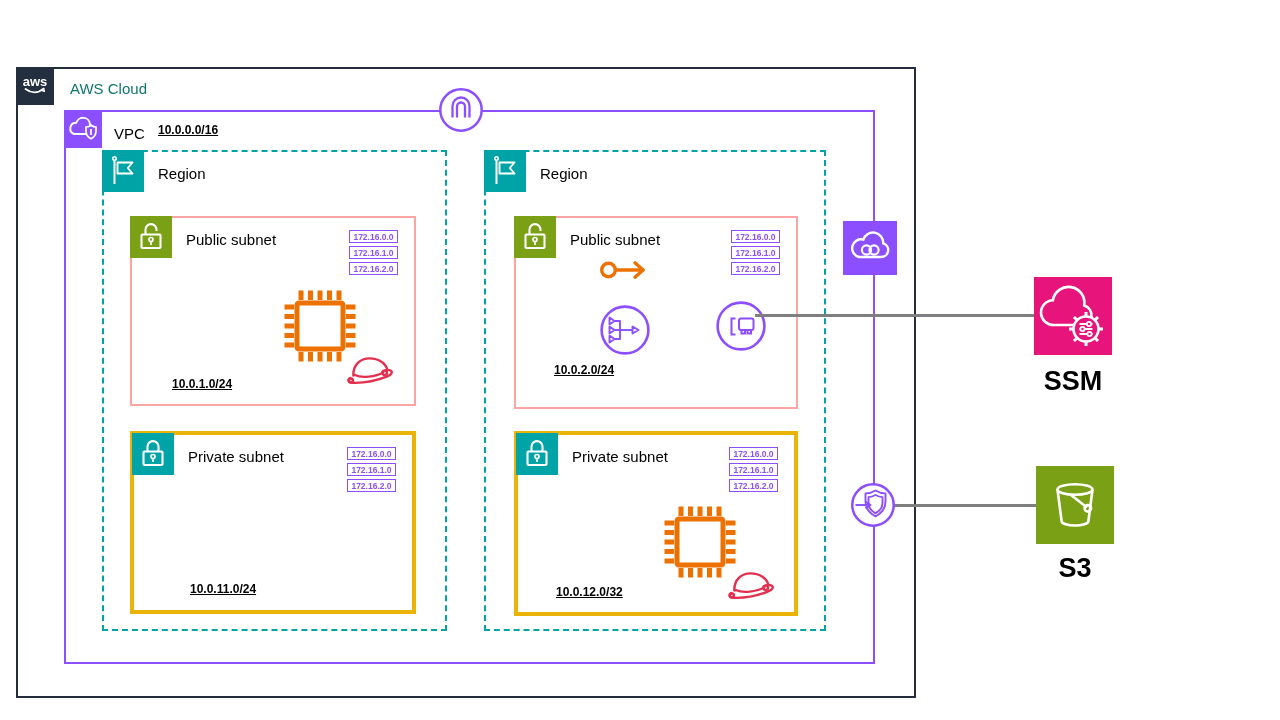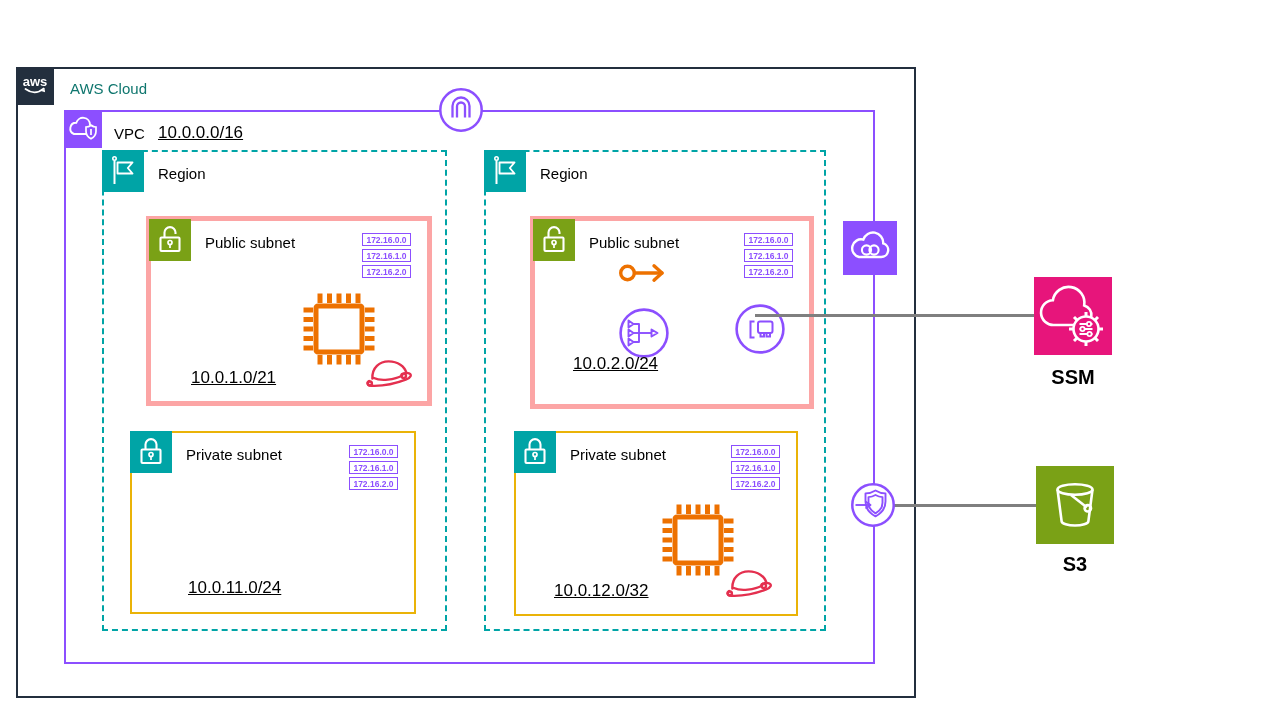--- a/index.html
+++ b/index.html
@@ -4,36 +4,36 @@
 <style>
   html,body{margin:0;padding:0;}
   body{
     width:1280px;height:720px;position:relative;overflow:hidden;background:#ffffff;
     font-family:"Liberation Sans",sans-serif;color:#000;
   }
   .box{position:absolute;box-sizing:border-box;}
   .aws-cloud{border:2px solid #232f3e;}
   .vpc{border:2px solid #8C4FFF;}
   .region{border:2px dashed #00A4A6;}
-  .subnet-public{border:5px solid #fca5a5;margin-left:16px;}
-  .subnet-private{border:2px solid #eab308;}
+  .subnet-public{border:2px solid #fca5a5;}
+  .subnet-private{border:4px solid #eab308;}
   .corner-sq{position:absolute;left:-2px;top:-2px;width:42px;height:42px;display:flex;align-items:center;justify-content:center;}
   .corner-sq.sm{width:38px;height:38px;}
   .fill-dark{background:#232f3e;}
   .fill-purple{background:#8C4FFF;}
   .fill-teal{background:#00A4A6;}
   .fill-green{background:#7AA116;}
   .grp-label{position:absolute;font-size:15px;color:#000;white-space:nowrap;}
-  .cidr{position:absolute;font-size:17px;font-weight:normal;text-decoration:underline;white-space:nowrap;color:#000;}
+  .cidr{position:absolute;font-size:12px;font-weight:bold;text-decoration:underline;white-space:nowrap;color:#000;}
   .ip-list{position:absolute;top:12px;right:16px;display:flex;flex-direction:column;gap:3px;align-items:flex-end;z-index:4;}
   .ip-badge{border:1.5px solid #8C4FFF;color:#8C4FFF;background:#fff;font-size:8.5px;font-weight:bold;line-height:10px;width:47px;text-align:center;padding:0.5px 0;}
   .icon{position:absolute;}
   .conn{position:absolute;background:#7f7f7f;height:2.5px;z-index:2;}
   .svc{position:absolute;width:78px;height:78px;display:flex;align-items:center;justify-content:center;z-index:5;}
-  .svc-label{position:absolute;width:78px;text-align:center;font-size:20px;font-weight:bold;color:#000;}
+  .svc-label{position:absolute;width:78px;text-align:center;font-size:27px;font-weight:bold;color:#000;}
   .overlay{z-index:5;}
   svg{display:block;}
 </style>
 </head>
 <body>
 
 <div class="conn" style="left:755px;top:314px;width:281px;"></div>
 <div class="conn" style="left:893px;top:504px;width:145px;"></div>
 
 <div class="box aws-cloud" style="left:16px;top:67px;width:900px;height:631px;">
@@ -97,21 +97,21 @@
           <svg width="54" height="40" viewBox="0 0 54 40">
             <g fill="none" stroke="#E4304F" stroke-width="2.4" stroke-linecap="round" transform="rotate(-6 27 22)">
               <path d="M11 25 C11.5 14 20 8.5 29 9.5 C38 10.5 44.5 16 45.5 23"></path>
               <path d="M7.5 27 C4.5 28.5 5 31.5 9.5 32 C20 33.5 33 32.5 44 29.5 C49.5 28 51 25 48 23.5 C45.5 22.3 42.5 23 40.5 24"></path>
               <path d="M12.5 24.5 C19 28.5 33 28.5 41 25"></path>
               <circle cx="42.5" cy="25.5" r="2.2"></circle>
               <circle cx="8" cy="29.5" r="2"></circle>
             </g>
           </svg>
         </div>
-        <div class="cidr" style="left:40px;bottom:13px;">10.0.1.0/21</div>
+        <div class="cidr" style="left:40px;bottom:13px;">10.0.1.0/24</div>
       </div>
 
       <div class="box subnet-private" style="left:26px;top:279px;width:286px;height:183px;">
         <div class="corner-sq fill-teal">
           <svg width="42" height="42" viewBox="0 0 42 42">
             <path d="M15.5 18.5 v-4.9 a5.5 5.5 0 0 1 11 0 v4.9" fill="none" stroke="#ffffff" stroke-width="2.1"></path>
             <rect x="11.5" y="18.5" width="19" height="13.5" rx="1" fill="none" stroke="#ffffff" stroke-width="2.1"></rect>
             <circle cx="21" cy="23.5" r="2" fill="none" stroke="#ffffff" stroke-width="1.7"></circle>
             <path d="M21 25.5 V29" stroke="#ffffff" stroke-width="1.7"></path>
           </svg>

